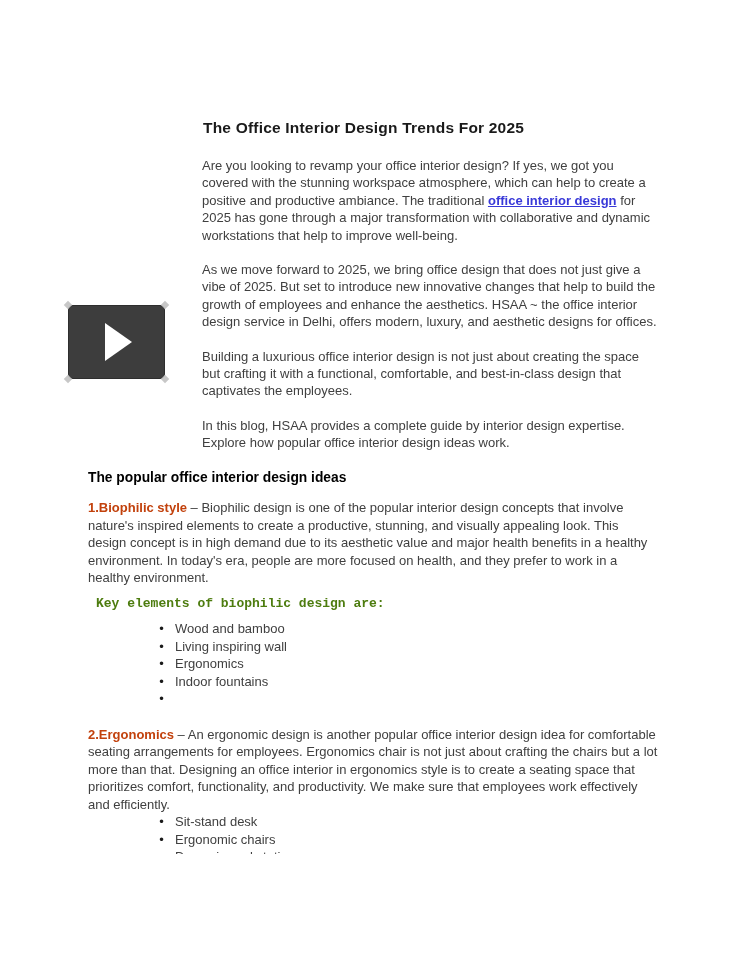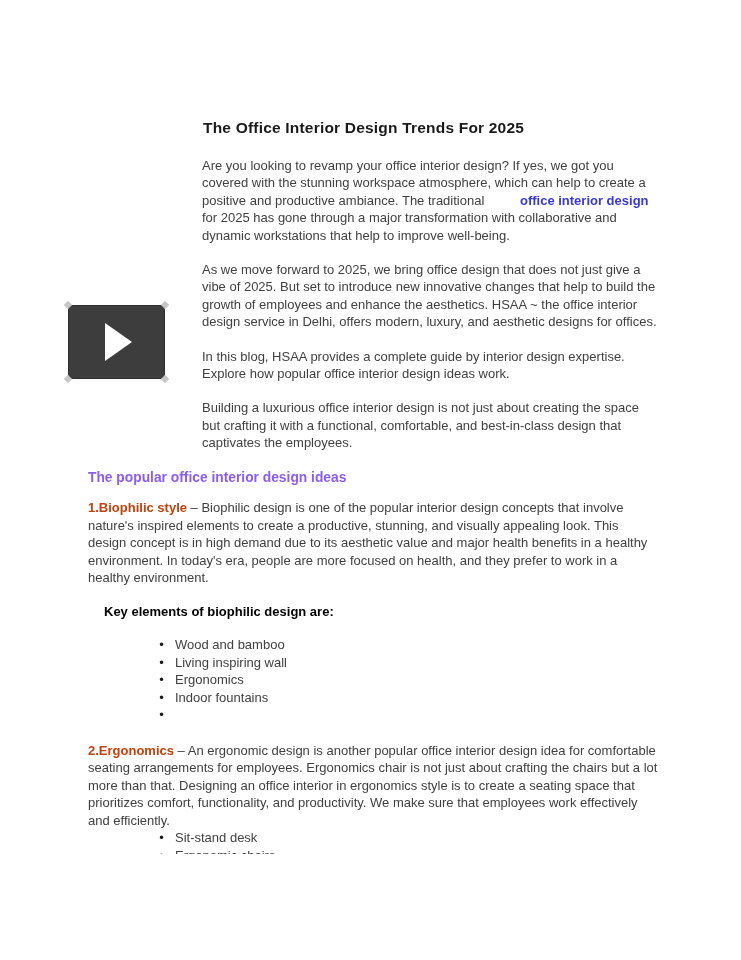--- a/index.html
+++ b/index.html
@@ -30,22 +30,22 @@
     width: 458px;
     font-size: 13px;
     line-height: 17.4px;
     color: #404040;
   }
   .intro p { margin: 0 0 17px 0; }
   .intro p:last-child { margin-bottom: 0; }
   .doc-link {
     color: #3838d8;
     font-weight: bold;
+    text-decoration: underline;
     cursor: pointer;
-    margin-left: 32px;
   }
   .video-thumb {
     position: absolute;
     left: 68px;
     top: 305px;
     width: 95px;
     height: 72px;
     background: #3d3d3d;
     border: 1px solid #2e2e2e;
     border-radius: 5px;
@@ -72,35 +72,35 @@
   .handle.tl { left: -4px; top: -4px; }
   .handle.tr { right: -4px; top: -4px; }
   .handle.bl { left: -4px; bottom: -4px; }
   .handle.br { right: -4px; bottom: -4px; }
   .overlap-heading {
     position: absolute;
     left: 88px;
     top: 459px;
     font-size: 13.8px;
     font-weight: bold;
-    color: #8b5cf6;
+    color: #000000;
     white-space: nowrap;
   }
   .sections {
     position: absolute;
     left: 88px;
     top: 499px;
     width: 572px;
     font-size: 13px;
     line-height: 17.5px;
     color: #404040;
   }
   .section-para { margin: 0; }
   .section-lead { font-weight: bold; color: #c2410c; }
-  .key-heading { margin: 16px; font-weight: bold; color: #000000; }
+  .key-heading { margin: 8px; font-weight: bold; color: #4d7c0f; font-family: Liberation Mono, monospace; }
   .bullets { margin: 0 0 18px 0; padding: 0; list-style: none; }
   .bullets li { display: flex; margin: 0; }
   .bullet-dot {
     display: inline-block;
     margin-left: 60px;
     width: 27px;
     text-align: center;
     color: #1a1a1a;
     flex: 0 0 auto;
   }
@@ -108,22 +108,22 @@
 </head>
 <body>
 
 <div class="doc">
 
   <h1 class="doc-title">The Office Interior Design Trends For 2025</h1>
 
   <div class="intro">
     <p><span>Are you looking to revamp your office interior design? If yes, we got you covered with the stunning workspace atmosphere, which can help to create a positive and productive ambiance. The traditional </span><a class="doc-link">office interior design</a><span> for 2025 has gone through a major transformation with collaborative and dynamic workstations that help to improve well-being.</span></p>
     <p>As we move forward to 2025, we bring office design that does not just give a vibe of 2025. But set to introduce new innovative changes that help to build the growth of employees and enhance the aesthetics. HSAA ~ the office interior design service in Delhi, offers modern, luxury, and aesthetic designs for offices.</p>
+    <p>Building a luxurious office interior design is not just about creating the space but crafting it with a functional, comfortable, and best-in-class design that captivates the employees.</p>
     <p>In this blog, HSAA provides a complete guide by interior design expertise. Explore how popular office interior design ideas work.</p>
-    <p>Building a luxurious office interior design is not just about creating the space but crafting it with a functional, comfortable, and best-in-class design that captivates the employees.</p>
   </div>
 
   <div class="video-thumb">
     <span class="handle tl"></span>
     <span class="handle tr"></span>
     <span class="handle bl"></span>
     <span class="handle br"></span>
     <span class="play-triangle"></span>
   </div>
 

